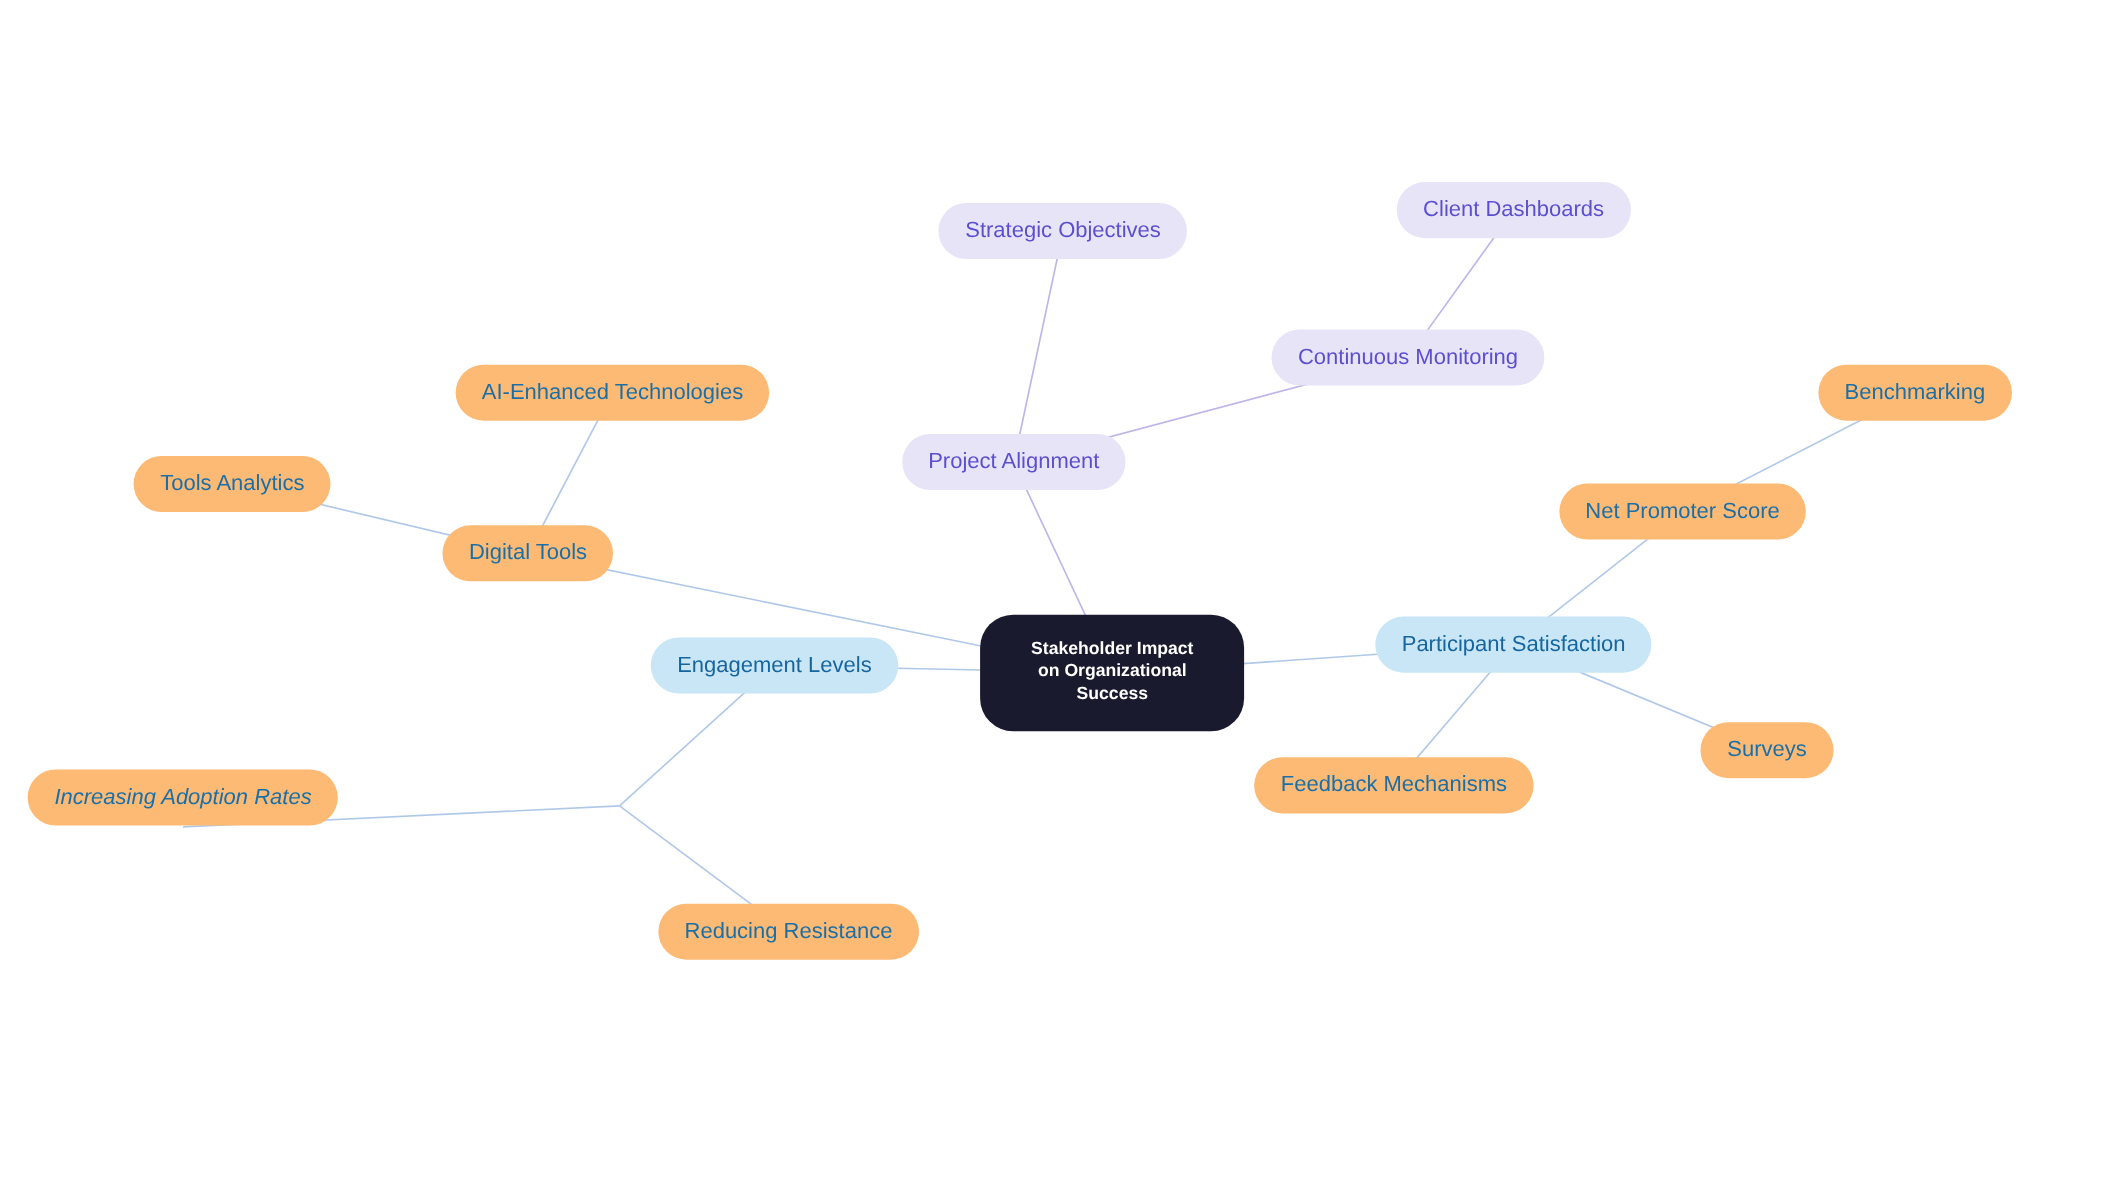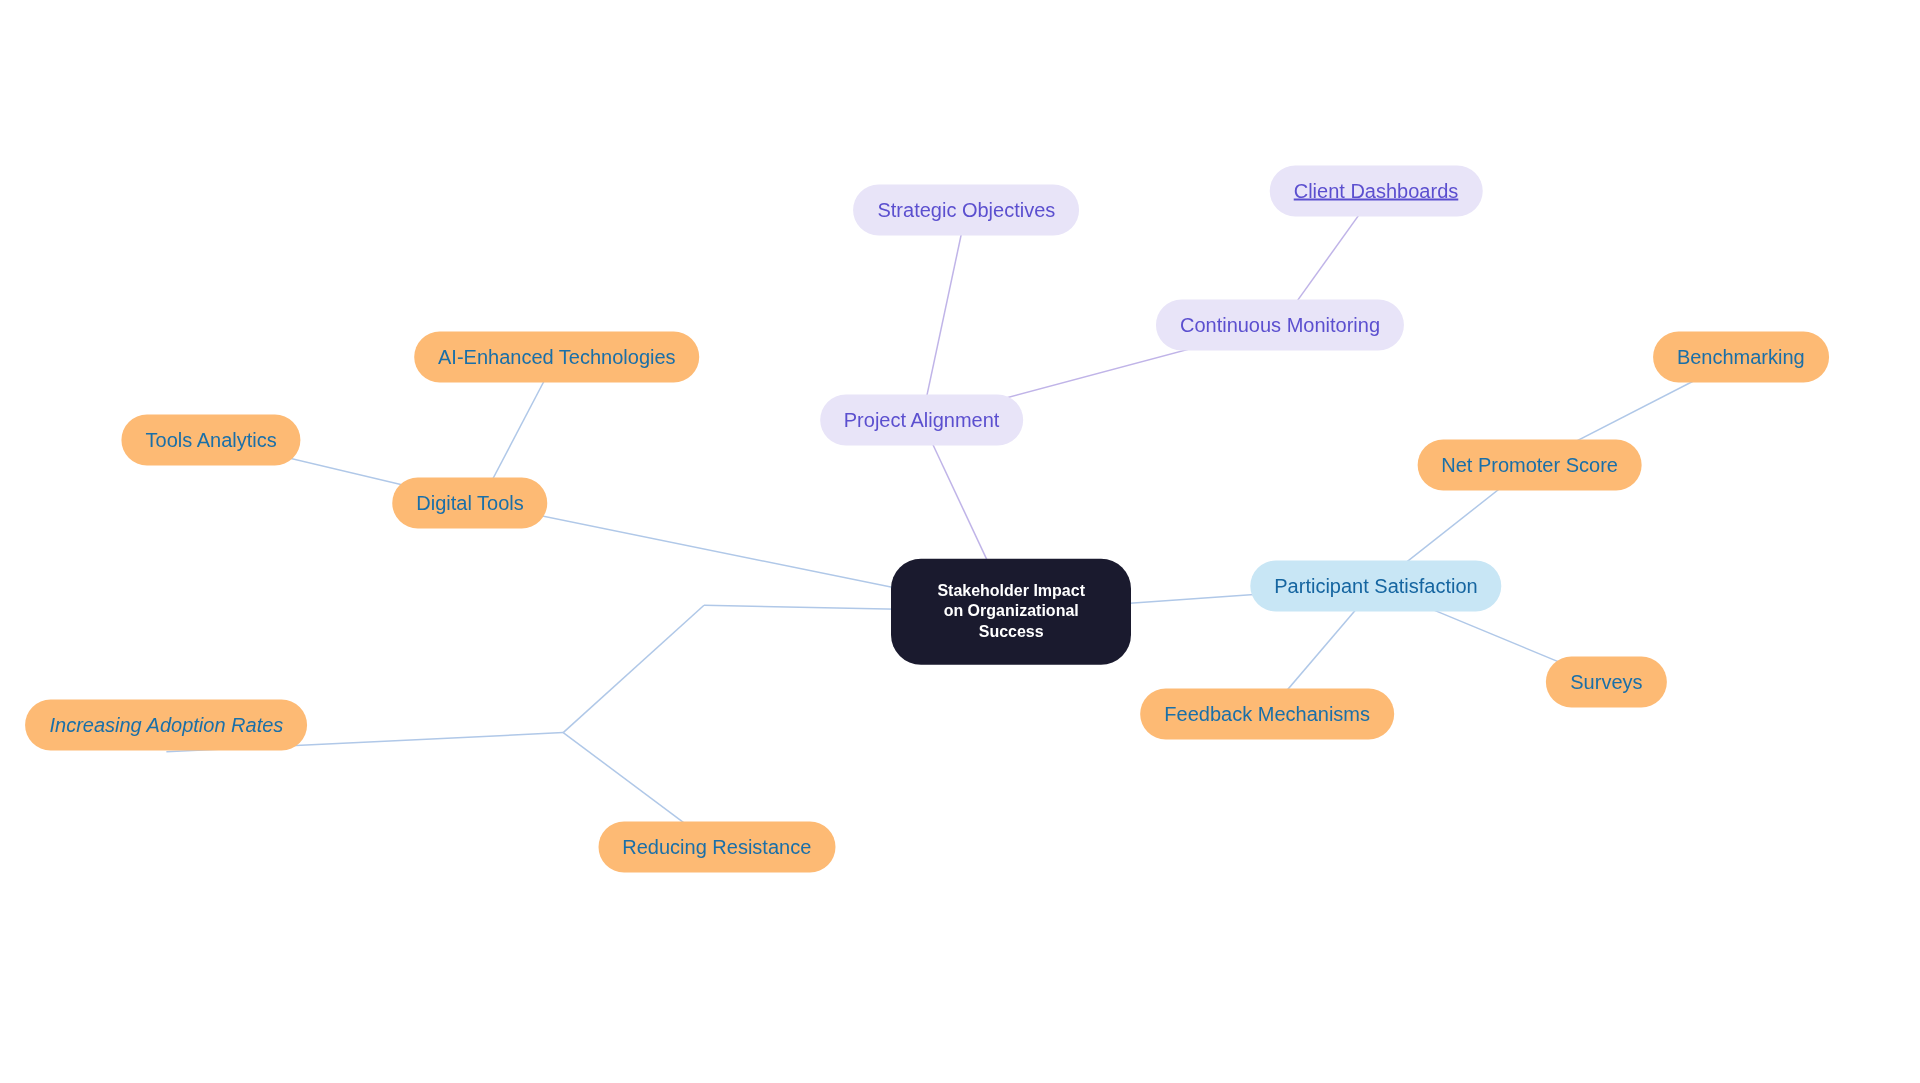--- a/index.html
+++ b/index.html
@@ -85,24 +85,25 @@
     <line x1="1376" y1="586.0941176470589" x2="1606.4" y2="681.6529411764706" class="conn-line"></line>
     <line x1="1376" y1="586.0941176470589" x2="1267.2" y2="713.5058823529412" class="conn-line"></line>
   </svg>
 
 <div id="nodes-container" style="position:absolute;top:0;left:0;width:1920px;height:1083px;pointer-events:none;">
 <div class="node node-center" style="left: 1011.2px; top: 611.576px;">Stakeholder Impact on
 Organizational Success</div>
     <div class="node node-purple" style="left: 921.6px; top: 420.459px;">Project Alignment</div>
     <div class="node node-purple" style="left: 966.4px; top: 210.229px;">Strategic Objectives</div>
     <div class="node node-purple" style="left: 1280px; top: 324.9px;">Continuous Monitoring</div>
-    <div class="node node-purple" style="left: 1376px; top: 191.118px; text-decoration: underline;">Client Dashboards</div>
-    <div class="node node-blue" style="left: 470px; top: 503.276px;">Digital Tools</div>
+    <div class="node node-purple" style="left: 1376px; top: 191.118px;">Client Dashboards</div>
+    <div class="node node-blue" style="left: 480px; top: 503.276px;">Digital Tools</div>
     <div class="node node-blue" style="left: 556.8px; top: 356.753px;">AI-Enhanced Technologies</div>
     <div class="node node-blue" style="left: 211.2px; top: 439.571px;">Tools Analytics</div>
+    <div class="node node-blue-dark" style="left: 704px; top: 605.206px;">Engagement Levels</div>
     <div class="node node-blue" style="left: 166.4px; top: 725px; font-style: italic;">Increasing Adoption Rates</div>
     <div class="node node-blue" style="left: 716.8px; top: 847.288px;">Reducing Resistance</div>
     <div class="node node-blue-dark" style="left: 1376px; top: 586.094px;">Participant Satisfaction</div>
     <div class="node node-blue" style="left: 1529.6px; top: 465.053px;">Net Promoter Score</div>
     <div class="node node-blue" style="left: 1740.8px; top: 356.753px;">Benchmarking</div>
     <div class="node node-blue" style="left: 1606.4px; top: 681.653px;">Surveys</div>
     <div class="node node-blue" style="left: 1267.2px; top: 713.506px;">Feedback Mechanisms</div>
   </div>
 
 </body></html>

